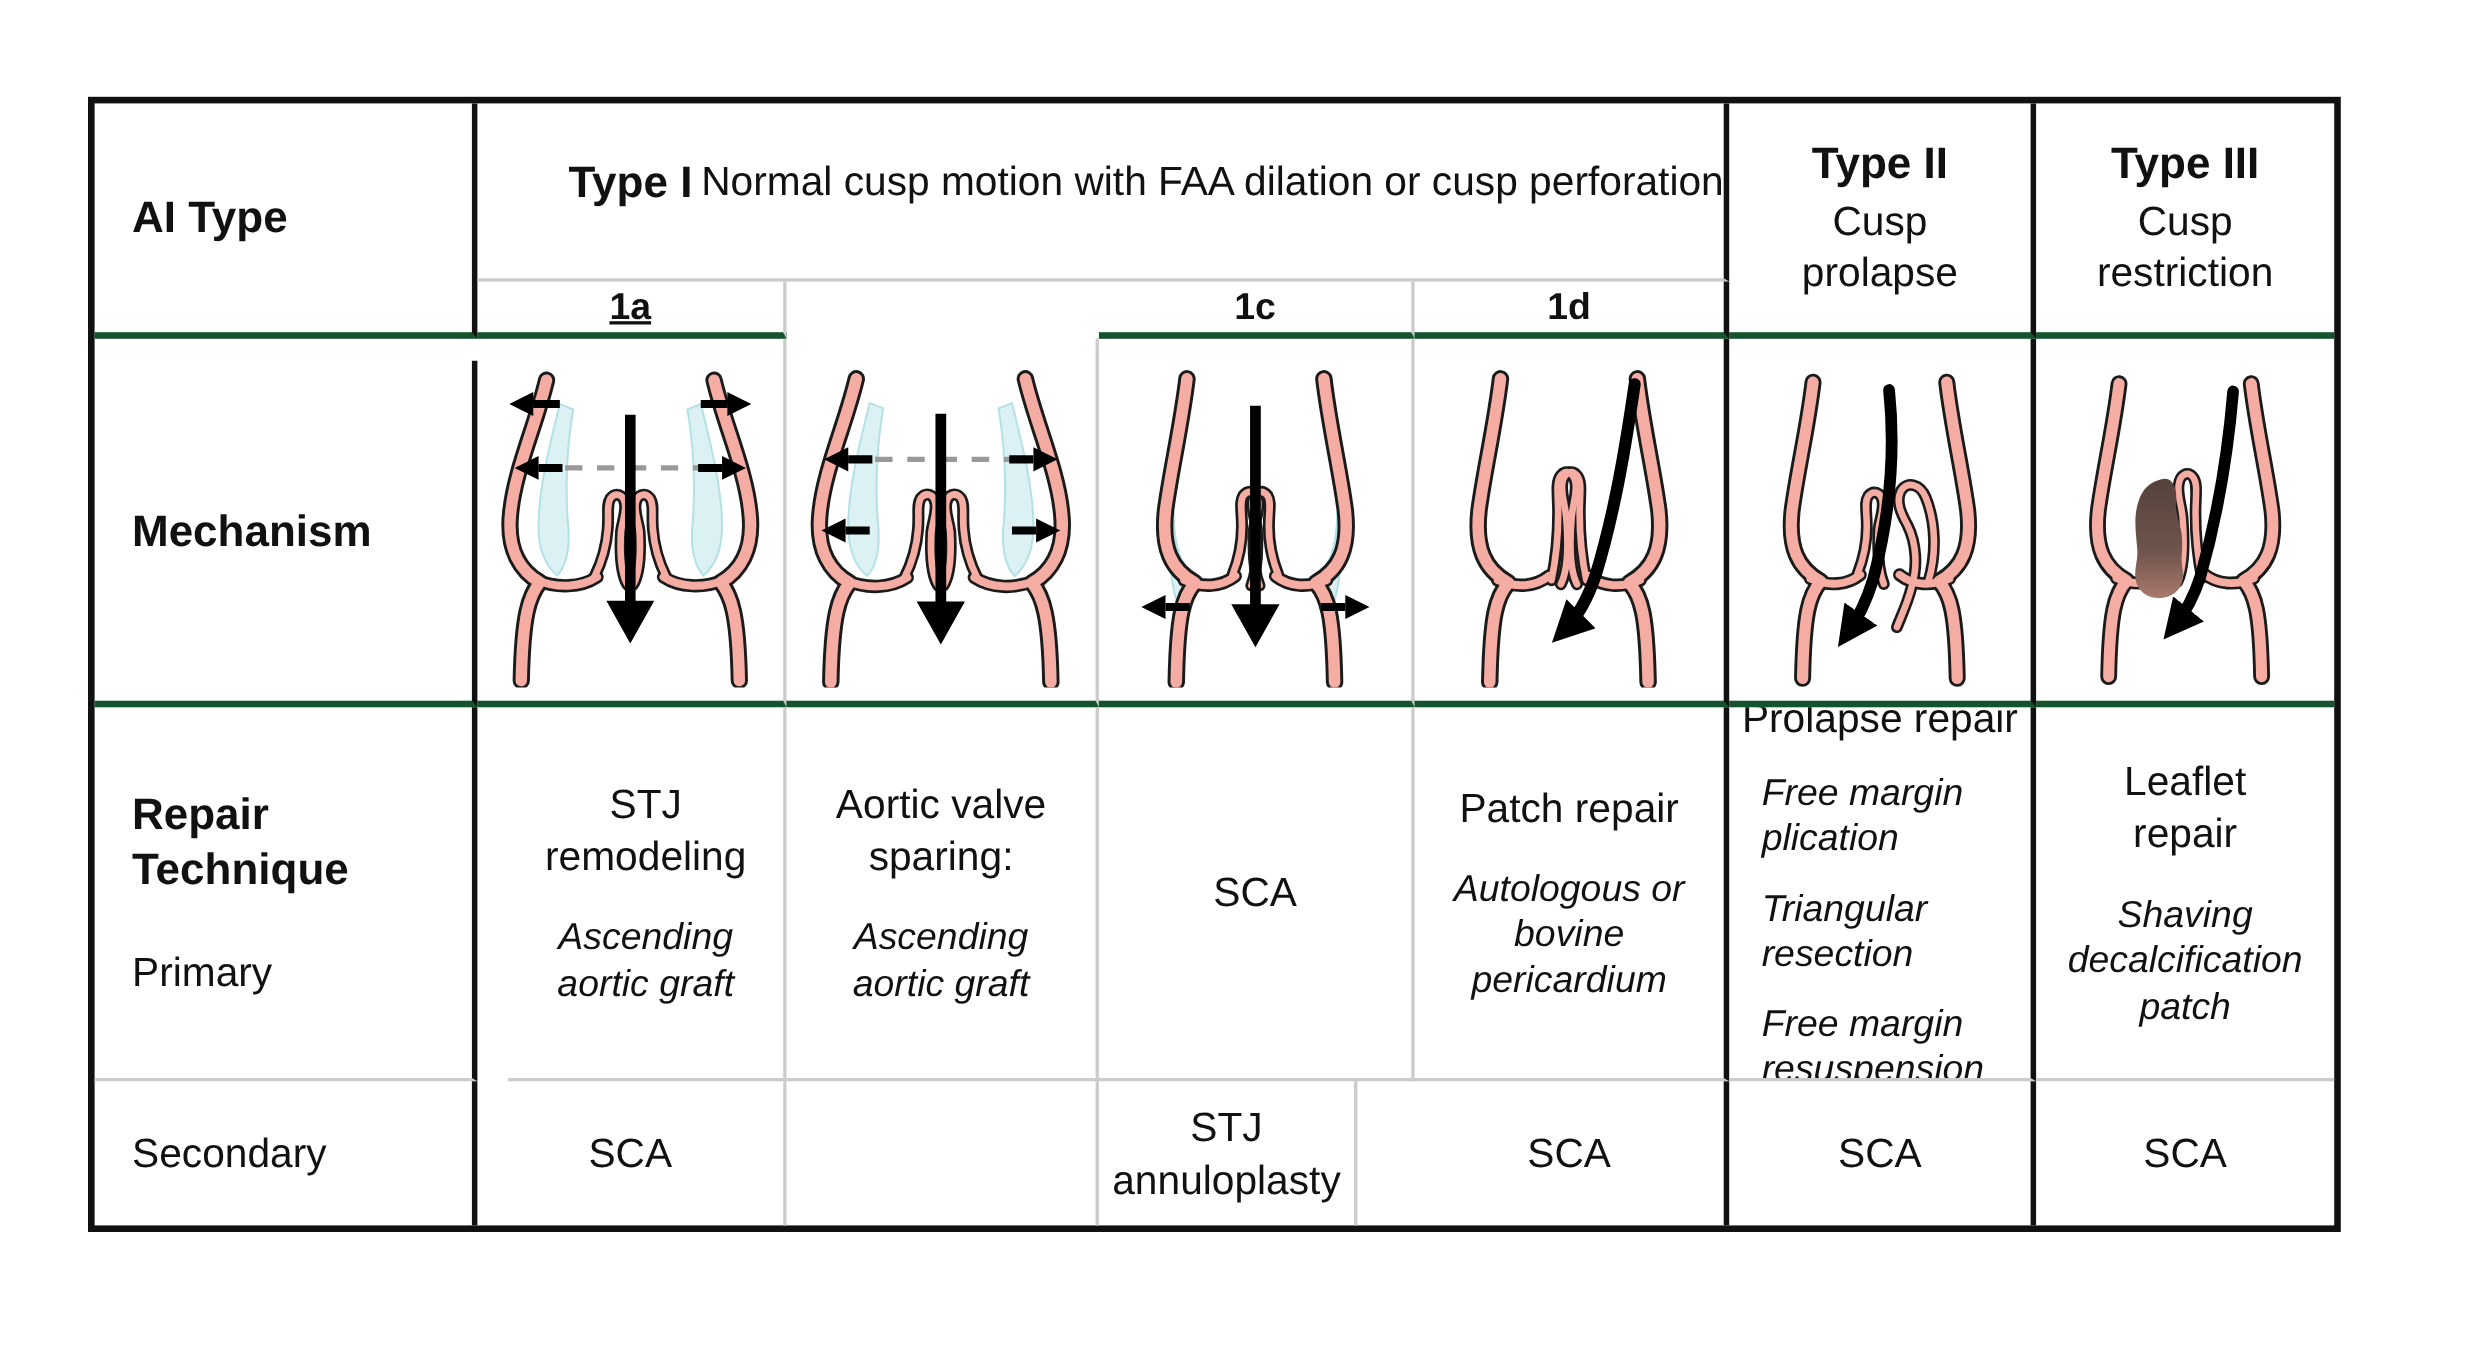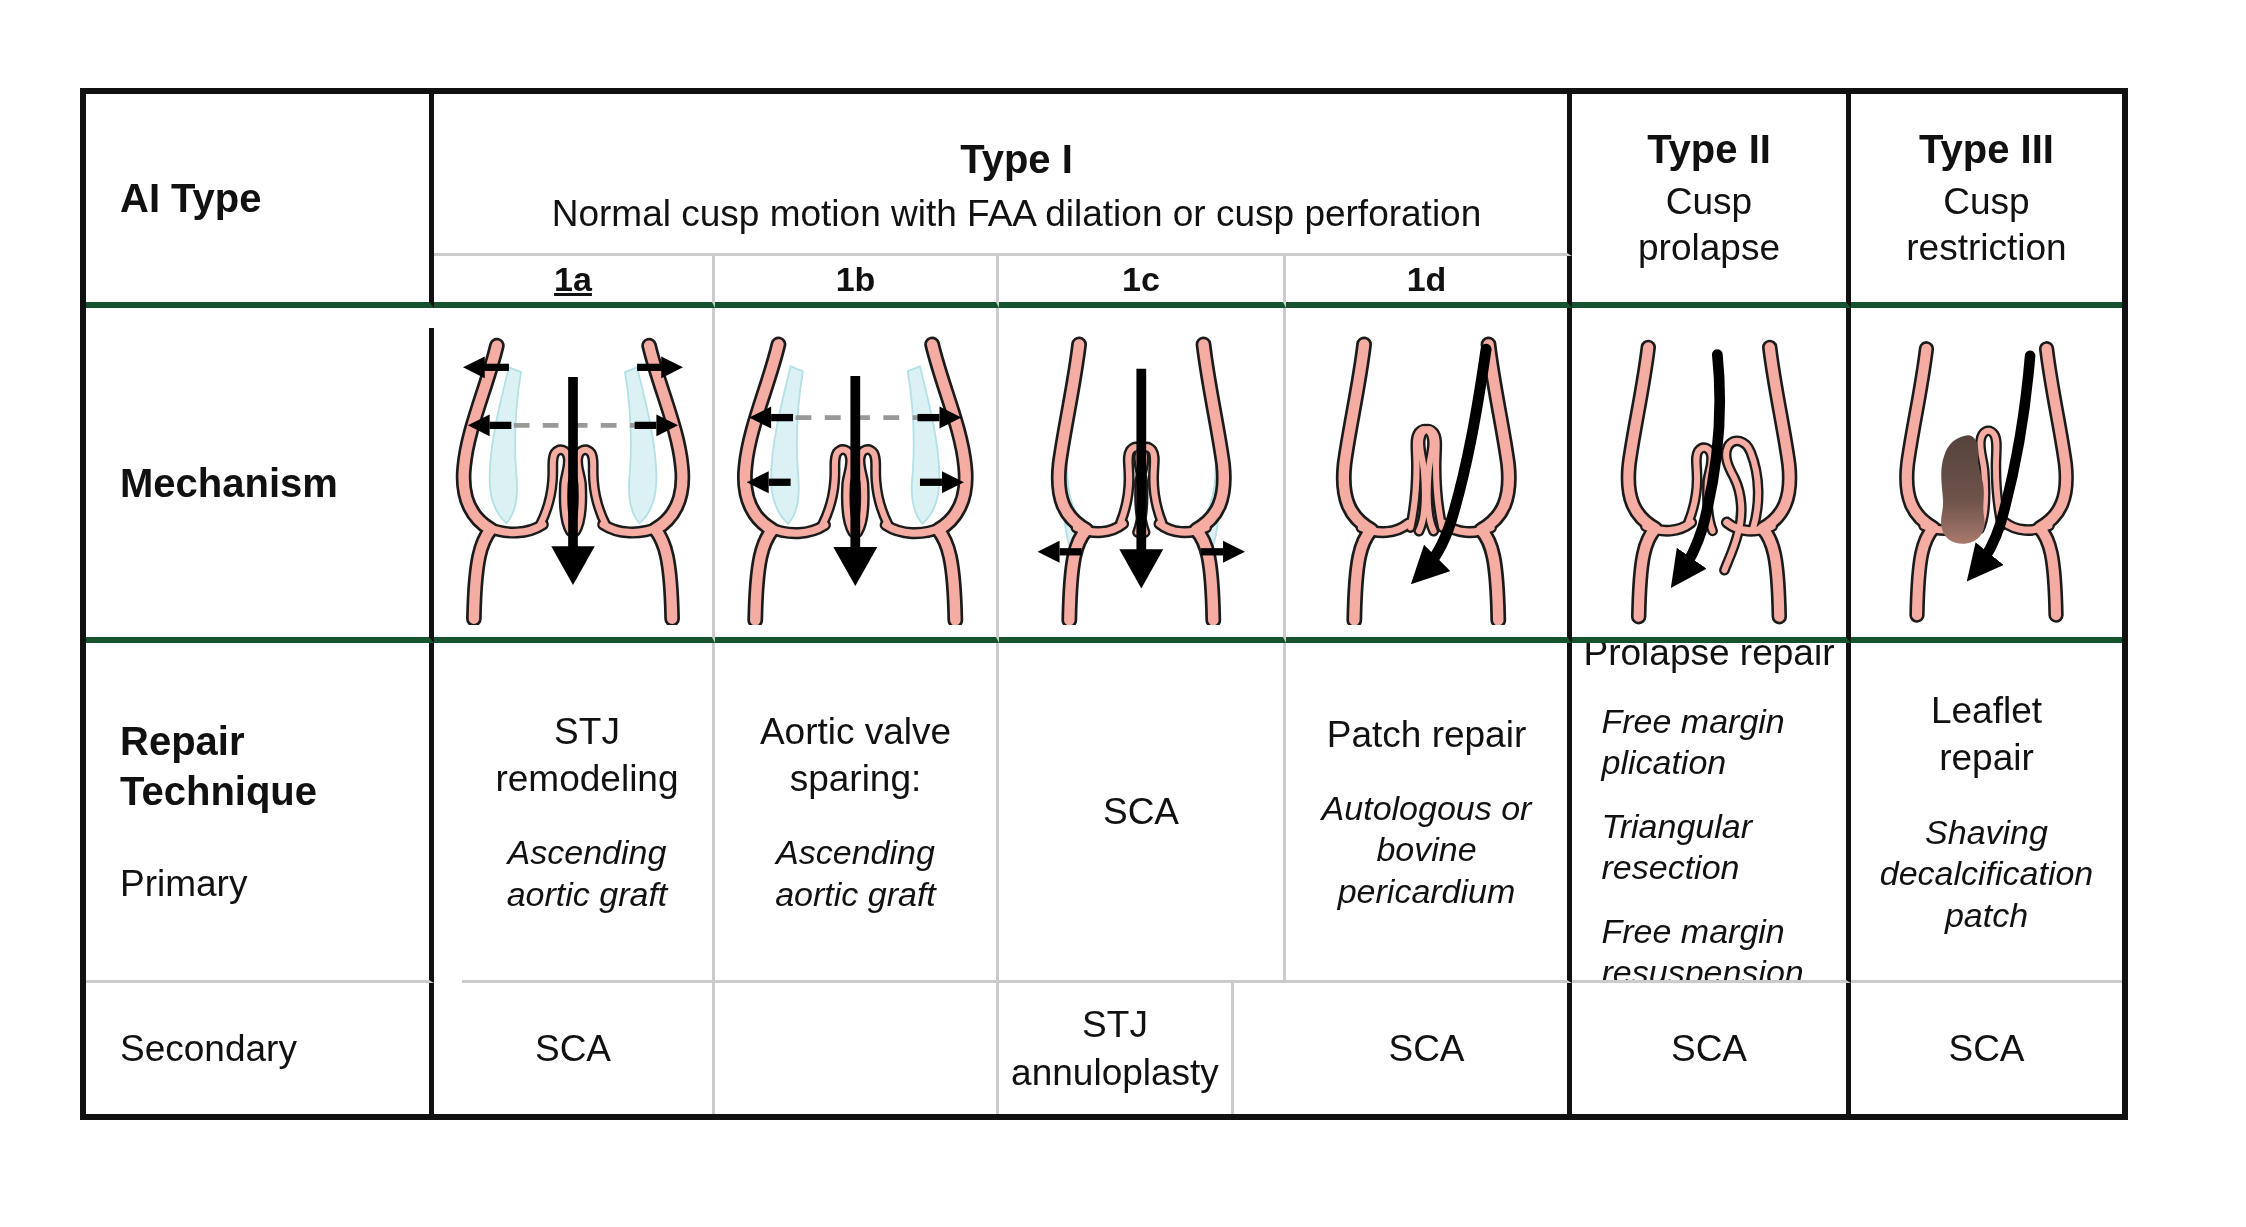--- a/index.html
+++ b/index.html
@@ -18,21 +18,21 @@
   .bbk{border-bottom:6px solid #14532d;}
   .bbg{border-bottom:3px solid #cbcbcb;}
   
   .rowlabel{justify-content:flex-start;padding-left:34px;text-align:left;}
   .t-title{font-size:40px;font-weight:bold;line-height:1.2;}
   .t-sub{font-size:37px;line-height:1.25;}
   .t-subtype{font-size:34px;font-weight:bold;}
   .t-label{font-size:40px;font-weight:bold;line-height:1.25;}
   .t-plain{font-size:37px;line-height:1.28;}
   .t-detail{font-size:34px;font-style:italic;line-height:1.22;}
-  .type1hdr{flex-direction:column;justify-content:flex-end;padding-bottom:16px;gap:8px;padding-left:32px;}
+  .type1hdr{flex-direction:row;justify-content:flex-end;padding-bottom:16px;gap:8px;padding-left:32px;}
   .typehdr{flex-direction:column;gap:6px;}
   .repaircell{flex-direction:column;gap:30px;padding:6px 10px;}
   .repairlabel{flex-direction:column;align-items:flex-start;gap:44px;}
   .maxw180{max-width:185px;} .maxw210{max-width:215px;} .maxw230{max-width:235px;}
   .maxw250{max-width:252px;} .nowrap{white-space:nowrap;}
   .details-left{display:flex;flex-direction:column;gap:22px;text-align:left;align-self:center;}
   
   svg{display:block;}
   .tk{fill:none;stroke:#1b1b1b;stroke-linecap:round;stroke-linejoin:round;}
   .tp{fill:none;stroke:#F5ACA3;stroke-linecap:round;stroke-linejoin:round;}
@@ -61,21 +61,20 @@
       <div class="t-title">Type II</div>
       <div class="t-sub maxw210">Cusp prolapse</div>
     </div>
 
     <div class="cell typehdr bbk" style="grid-column:7;grid-row:1/3;">
       <div class="t-title">Type III</div>
       <div class="t-sub maxw210">Cusp restriction</div>
     </div>
 
     <div class="cell t-subtype brg bbk" style="grid-column:2;grid-row:2;text-decoration:underline;">1a</div>
-    <div class="cell t-subtype brg bbk" style="grid-column:3;grid-row:2;">1b</div>
     <div class="cell t-subtype brg bbk" style="grid-column:4;grid-row:2;">1c</div>
     <div class="cell t-subtype brk bbk" style="grid-column:5;grid-row:2;">1d</div>
 
     <div class="cell rowlabel brk bbk t-label" style="grid-column:1;grid-row:3;margin-top:20px;">Mechanism</div>
 
     <div class="cell brg bbk" style="grid-column:2;grid-row:3;">
       <svg viewBox="0 0 230 250" height="305">
         <defs>
           <path id="w-a" d="M52,20 C44,54 28,88 25,120 C22,148 33,164 47,172 C39,182 34,196 33,246"></path>
           <path id="b-a" d="M44,170 C60,177 78,176 90,168"></path>

